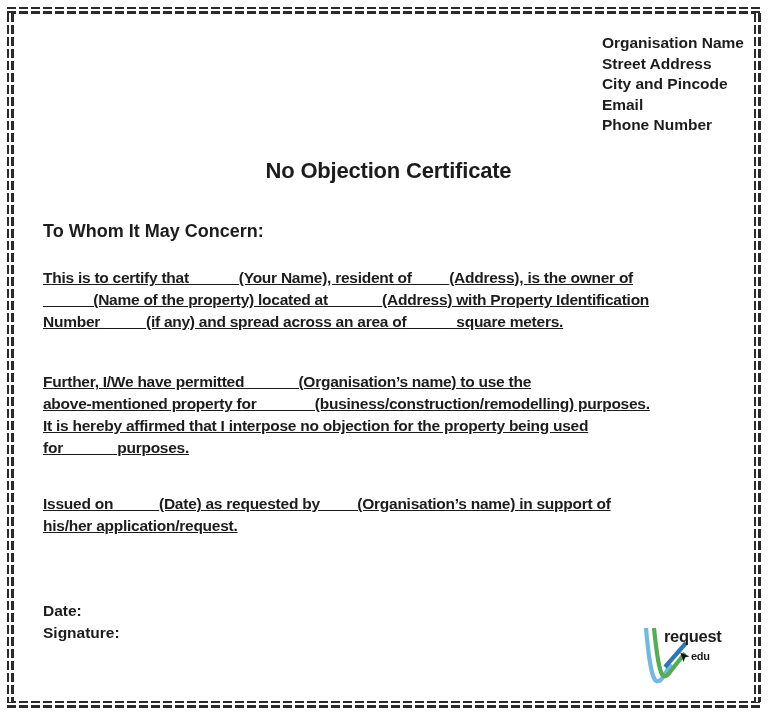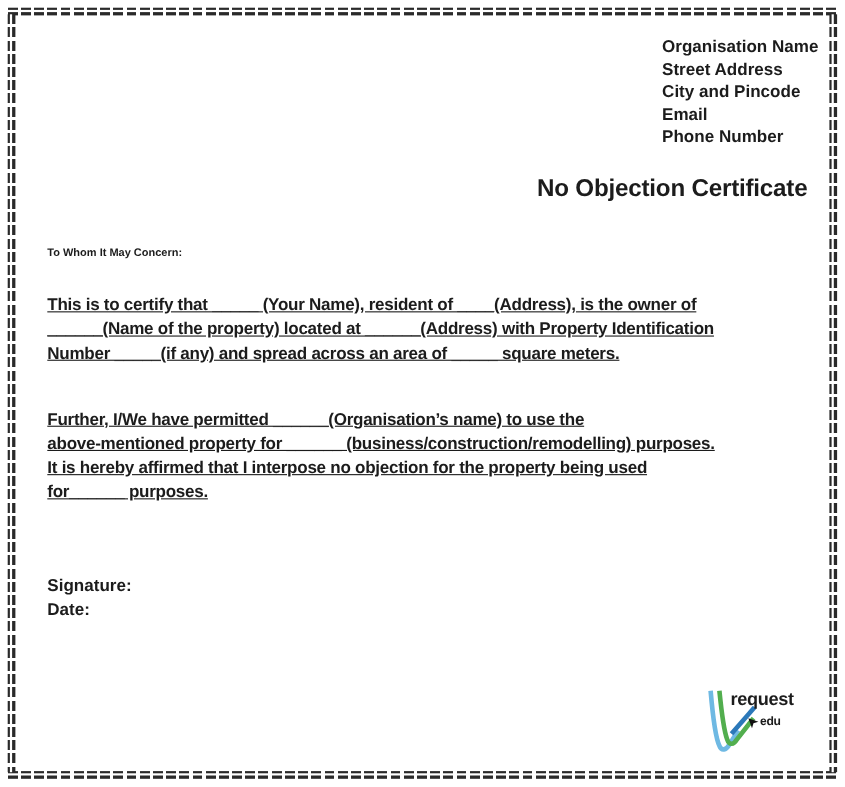--- a/index.html
+++ b/index.html
@@ -49,29 +49,29 @@
   .letterhead {
     width: fit-content;
     margin: 19px 10px 0 auto;
     font-size: 15.5px;
     line-height: 20.6px;
     text-align: left;
     white-space: nowrap;
   }
   .doc-title {
     margin: 20px 20px 0 0;
-    text-align: right;
+    text-align: center;
     font-size: 22px;
     line-height: 30px;
     font-weight: 700;
     letter-spacing: -0.2px;
   }
   .salutation {
     margin: 34px 0 0 0;
-    font-size: 10px;
+    font-size: 18px;
     line-height: 22px;
     white-space: nowrap;
   }
   .para {
     margin: 0;
     font-size: 15.5px;
     line-height: 22px;
     letter-spacing: -0.25px;
     white-space: nowrap;
     text-decoration: underline;
@@ -124,24 +124,25 @@
     <div class="letterhead">Organisation Name<br>Street Address<br>City and Pincode<br>Email<br>Phone Number</div>
 
     <div class="doc-title">No Objection Certificate</div>
 
     <p class="salutation">To Whom It May Concern:</p>
 
     <p class="para p1">This is to certify that _____ (Your Name), resident of ____(Address), is the owner of<br>______(Name of the property) located at ______(Address) with Property Identification<br>Number _____(if any) and spread across an area of _____ square meters.</p>
 
     <p class="para p2">Further, I/We have permitted ______(Organisation’s name) to use the<br>above-mentioned property for ______ (business/construction/remodelling) purposes.<br>It is hereby affirmed that I interpose no objection for the property being used<br>for______ purposes.</p>
 
+    <p class="para p3">Issued on _____(Date) as requested by ____(Organisation’s name) in support of<br>his/her application/request.</p>
 
     <div class="sig-block">
+      <div>Date:</div>
       <div>Signature:</div>
-      <div>Date:</div>
     </div>
 
   </div>
 
   <div class="logo">
     <svg class="book" width="52" height="64" viewBox="0 0 52 64" fill="none" xmlns="http://www.w3.org/2000/svg">
       <path d="M6,3 C8,26 10,45 14,53 C16,58 20,57 23,52 L31,39" stroke="#6fb9e3" stroke-width="4.2" fill="none"></path>
       <path d="M14,3 C16,23 18,39 21,47 C23,53 27,52 30,47 L45,28" stroke="#52ae4e" stroke-width="4.2" fill="none"></path>
       <path d="M25,42 L46,18" stroke="#2b78b9" stroke-width="4.2" fill="none"></path>
     </svg>

